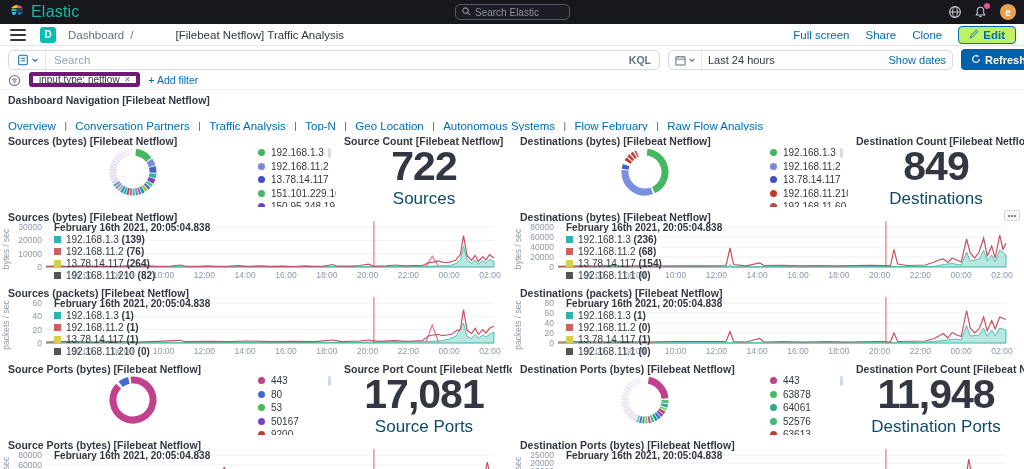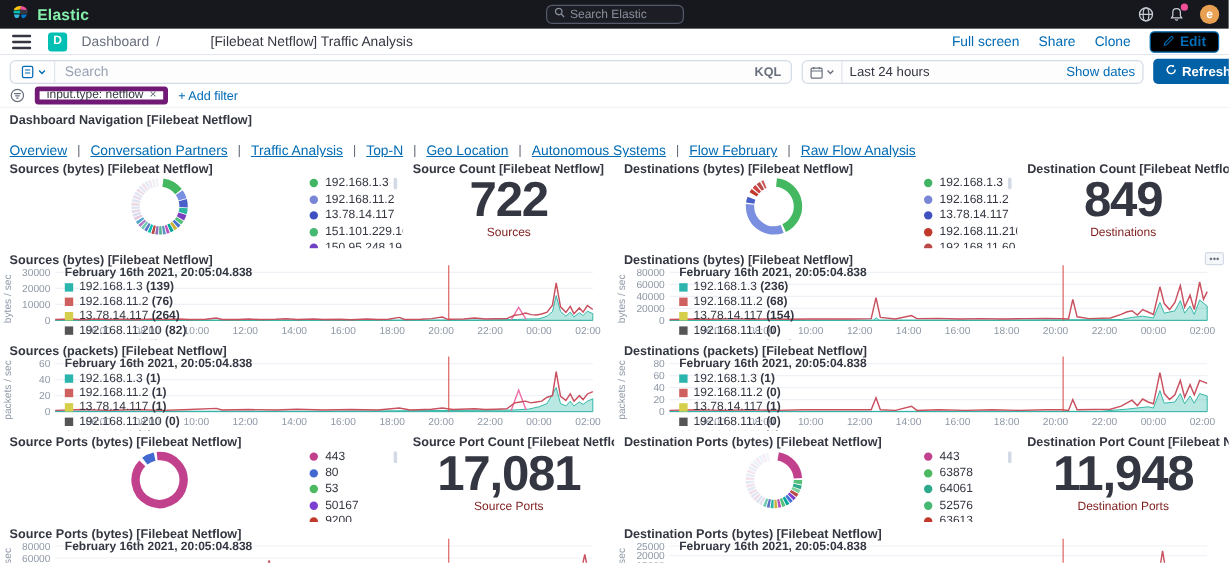--- a/index.html
+++ b/index.html
@@ -4,21 +4,21 @@
 <style>
   * { margin:0; padding:0; box-sizing:border-box; }
   html,body { width:1024px; height:469px; overflow:hidden; background:#fff;
     font-family:"Liberation Sans", sans-serif; }
   .screen { position:relative; width:1024px; height:469px; }
 
   
   .topbar { position:absolute; left:0; top:0; width:1024px; height:24px;
     background:#17181d; display:flex; align-items:center; }
   .brand { display:flex; align-items:center; gap:7px; padding-left:10px; }
-  .brand-name { color:#86efac; font-size:13px; font-weight:700; letter-spacing:.2px; }
+  .brand-name { color:#14b8a6; font-size:16px; font-weight:400; letter-spacing:.2px; }
   .gsearch { position:absolute; left:455px; top:4px; width:115px; height:16px;
     background:#1d1e25; border:1px solid #55596a; border-radius:5px;
     display:flex; align-items:center; gap:4px; padding:0 6px; color:#8a8f9c; font-size:10px; }
   .top-icons { position:absolute; right:8px; top:0; height:24px; display:flex; align-items:center; gap:12px; }
   .tico { position:relative; width:14px; height:14px; color:#c8ccd4; }
   .tico svg { display:block; }
   .bell-dot { position:absolute; right:-2px; top:-2px; width:6px; height:6px; border-radius:50%; background:#f04e98; }
   .avatar { width:16px; height:16px; border-radius:50%; background:#e8a052; color:#fff;
     font-size:10px; font-weight:700; display:flex; align-items:center; justify-content:center; }
 
@@ -26,21 +26,21 @@
   .navbar { position:absolute; left:0; top:24px; width:1024px; height:22px; background:#fff;
     border-bottom:1px solid #e2e6ee; display:flex; align-items:center; }
   .hamburger { width:16px; height:12px; margin-left:10px; display:flex; flex-direction:column; justify-content:space-between; cursor:pointer; }
   .hamburger i { display:block; height:2px; background:#343741; border-radius:1px; }
   .app-badge { width:16px; height:16px; margin-left:14px; border-radius:3px; background:#00bfb3;
     color:#fff; font-size:10px; font-weight:700; display:flex; align-items:center; justify-content:center; }
   .crumbs { margin-left:12px; font-size:11.5px; color:#69707d; display:flex; gap:6px; align-items:center; }
   .crumbs .page { color:#343741;padding-left:36px; }
   .nav-actions { position:absolute; right:8px; top:0; height:22px; display:flex; align-items:center; gap:16px; }
   .nav-link { color:#006bb4; font-size:11.5px; cursor:pointer; }
-  .edit-btn { height:18px; padding:0 10px; border:1px solid #006bb4; border-radius:4px; background:#000000;
+  .edit-btn { height:18px; padding:0 10px; border:1px solid #006bb4; border-radius:4px; background:#bef264;
     color:#006bb4; font-size:11.5px; font-weight:600; display:flex; align-items:center; gap:4px; cursor:pointer; }
 
   
   .querybar { position:absolute; left:0; top:46px; width:1024px; height:24px; background:#fff;
     display:flex; align-items:flex-end; padding:0 8px; gap:8px; }
   .qinput { flex:0 0 652px; height:20px; border:1px solid #d3dae6; border-radius:5px; background:#fdfdfe;
     display:flex; align-items:center; padding:0 8px; gap:8px; }
   .q-addon { display:flex; align-items:center; gap:2px; color:#006bb4; border-right:1px solid #e2e6ee; padding-right:6px; height:100%; cursor:pointer; }
   .q-placeholder { flex:1; color:#98a2b3; font-size:11.5px; }
   .q-lang { color:#69707d; font-size:10.5px; font-weight:600; cursor:pointer; }
@@ -72,21 +72,21 @@
 
   .donut { position:absolute; left:107px; top:15px; width:52px; height:52px; }
   .legend { position:absolute; left:258px; top:15px; }
   .legend-row { display:flex; align-items:center; gap:6px; height:13.5px; cursor:pointer; }
   .legend-dot { width:7px; height:7px; border-radius:50%; flex:0 0 7px; }
   .legend-label { font-size:10px; color:#343741; white-space:nowrap; }
   .legend-scroll { position:absolute; left:70px; top:2px; width:3px; height:10px; border-radius:2px; background:#d3dae6; }
 
   .metric-wrap { position:absolute; left:0; top:14px; width:100%; text-align:center; }
   .metric-val { font-size:41px; font-weight:700; color:#343741; line-height:1.05; letter-spacing:-1px; }
-  .metric-label { font-size:10px; color:#7f1d1d; margin-top:1px; }
+  .metric-label { font-size:17px; color:#0c4a6e; margin-top:1px; }
 
   .ts { position:absolute; left:0; top:12px; width:512px; height:64px; }
   .ts svg { display:block; }
   .ts-tip { position:absolute; left:54px; top:3px; pointer-events:none; white-space:nowrap; }
   .tip-date { font-size:10px; font-weight:700; color:#343741;text-align:center; }
   .tip-row { display:flex; align-items:center; gap:5px; height:11px; margin-top:1px; }
   .tip-sq { width:7px; height:7px; flex:0 0 7px; }
   .tip-txt { font-size:10px; color:#343741; }
   .tip-txt b { font-weight:700; }
   .panel-menu { position:absolute; right:4px; top:3px; width:16px; height:11px; border:1px solid #d3dae6;

